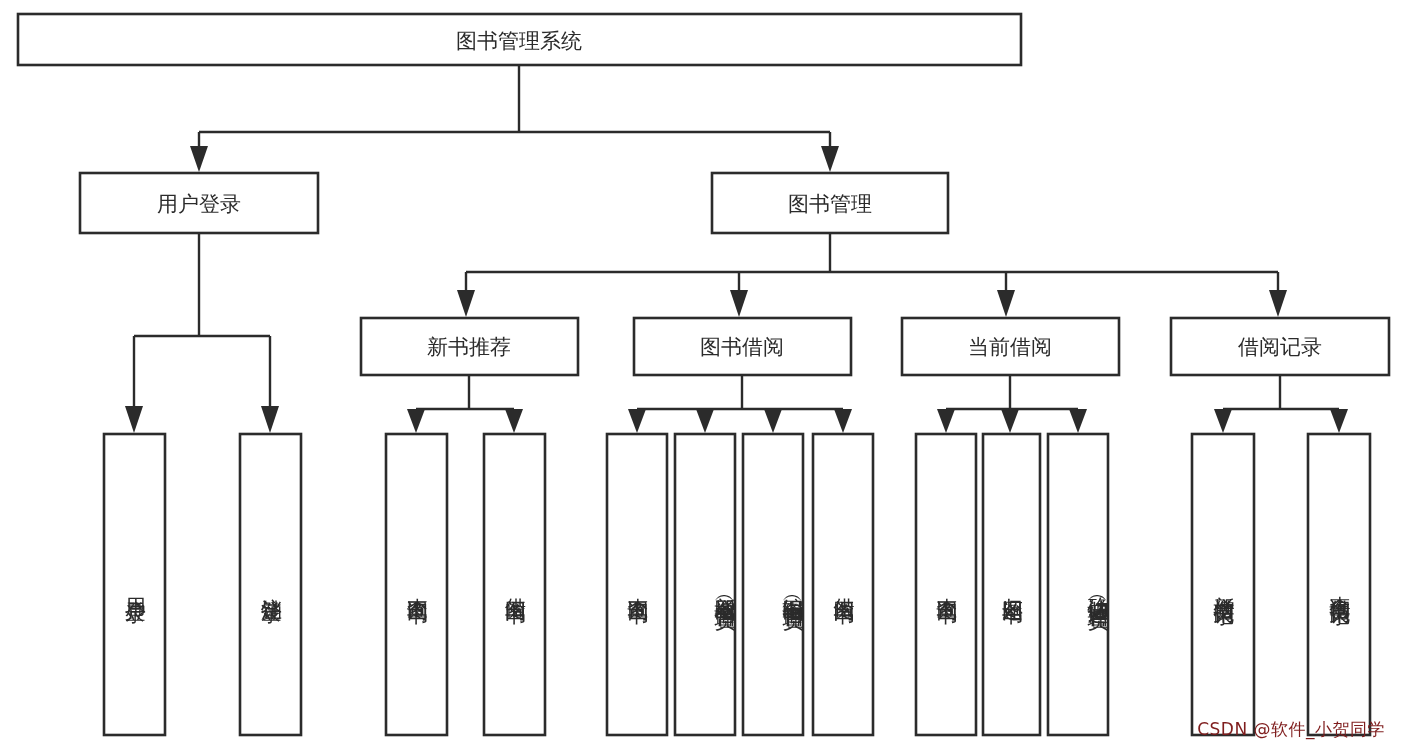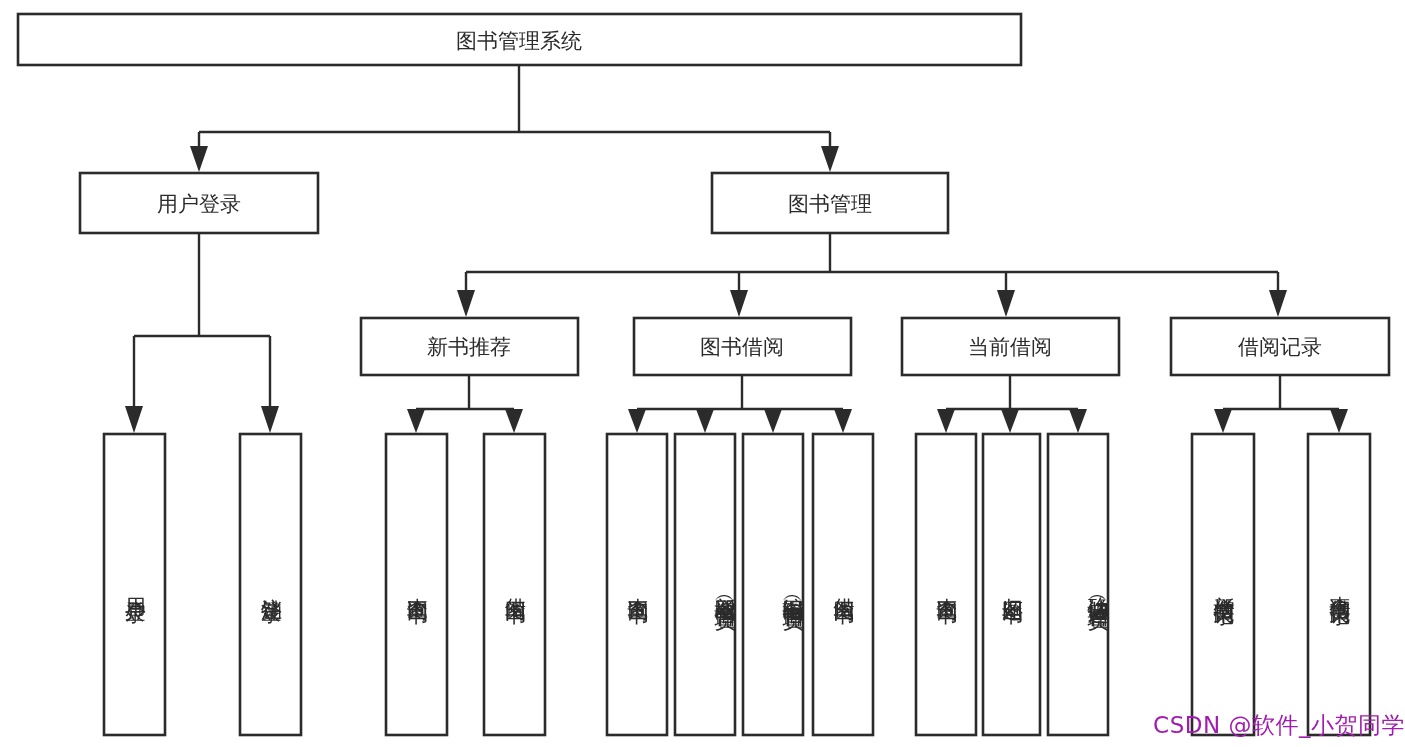--- a/index.html
+++ b/index.html
@@ -64,25 +64,25 @@
     font-size: 21px;
     line-height: 1.04;
     color: #2b2b2b;
     letter-spacing: 2px;
     white-space: nowrap;
     text-align: center;
     pointer-events: none;
   }
   #watermark {
     position: absolute;
-    right: 0;
+    right: 20px;
     bottom: 6px;
     font-family: "DejaVu Sans", "Liberation Sans", sans-serif;
-    font-size: 23px;
-    color: #a21caf;
+    font-size: 17px;
+    color: #7f1d1d;
     letter-spacing: 0.5px;
     white-space: nowrap;
   }
 </style>
 </head>
 <body>
 
 <div id="diagram-canvas">
 
   <svg class="flow" viewBox="0 0 1405 747">

